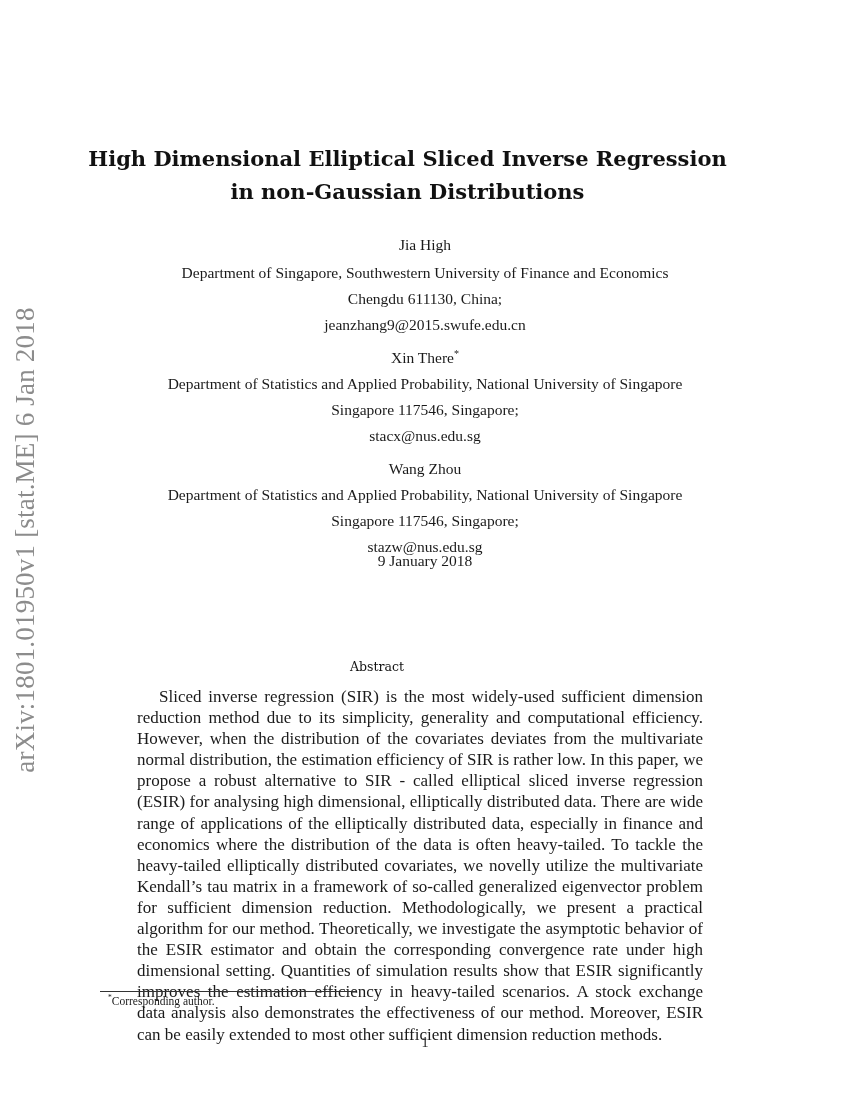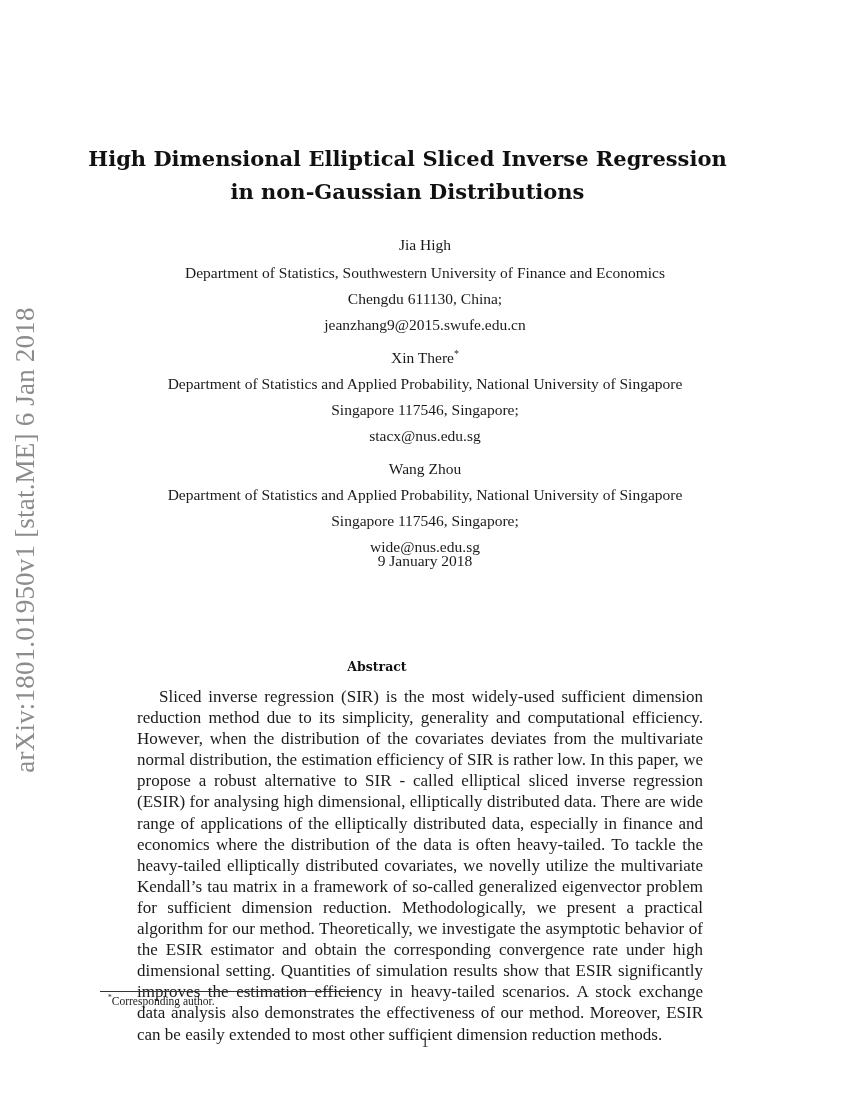--- a/index.html
+++ b/index.html
@@ -50,21 +50,21 @@
       font-size: 15.5px;
       color: #1a1a1a;
       white-space: nowrap;
     }
     .abstract-heading {
       position: absolute;
       left: 0; width: 754px;
       top: 659px;
       text-align: center;
       font-family: "DejaVu Serif", serif;
-      font-weight: bold;
+      font-weight: normal;
       font-size: 12.5px;
       color: #111;
     }
     .abstract-body {
       position: absolute;
       left: 137px;
       width: 566px;
       top: 686px;
       font-family: "Liberation Serif", serif;
       font-size: 17px;
@@ -113,37 +113,37 @@
   <div class="arxiv-stamp">arXiv:1801.01950v1  [stat.ME]  6 Jan 2018</div>
 
   <div class="title">
     <div>High Dimensional Elliptical Sliced Inverse Regression</div>
     <div>in non-Gaussian Distributions</div>
   </div>
 
   <div class="center-line author" style="top:236px;">
     <span>Jia High</span><sup></sup>
   </div>
-  <div class="center-line" style="top:264px;">Department of Statistics, Southwestern University of Finance and Economics</div>
+  <div class="center-line" style="top:264px;">Department of Singapore, Southwestern University of Finance and Economics</div>
   <div class="center-line" style="top:290px;">Chengdu 611130, China;</div>
   <div class="center-line" style="top:316px;">jeanzhang9@2015.swufe.edu.cn</div>
 
   <div class="center-line author" style="top:349px;">
     <span>Xin There</span><sup>*</sup>
   </div>
   <div class="center-line" style="top:375px;">Department of Statistics and Applied Probability, National University of Singapore</div>
   <div class="center-line" style="top:401px;">Singapore 117546, Singapore;</div>
   <div class="center-line author" style="top:460px;">
     <span>Wang Zhou</span><sup></sup>
   </div>
 
   <div class="center-line" style="top:427px;">stacx@nus.edu.sg</div>
   <div class="center-line" style="top:486px;">Department of Statistics and Applied Probability, National University of Singapore</div>
   <div class="center-line" style="top:512px;">Singapore 117546, Singapore;</div>
-  <div class="center-line" style="top:538px;">wide@nus.edu.sg</div>
+  <div class="center-line" style="top:538px;">stazw@nus.edu.sg</div>
 
   <div class="center-line" style="top:552px;">9 January 2018</div>
 
   <div class="abstract-heading">Abstract</div>
   <div class="abstract-body">Sliced inverse regression (SIR) is the most widely-used sufficient dimension reduction method due to its simplicity, generality and computational efficiency. However, when the distribution of the covariates deviates from the multivariate normal distribution, the estimation efficiency of SIR is rather low. In this paper, we propose a robust alternative to SIR - called elliptical sliced inverse regression (ESIR) for analysing high dimensional, elliptically distributed data. There are wide range of applications of the elliptically distributed data, especially in finance and economics where the distribution of the data is often heavy-tailed. To tackle the heavy-tailed elliptically distributed covariates, we novelly utilize the multivariate Kendall’s tau matrix in a framework of so-called generalized eigenvector problem for sufficient dimension reduction. Methodologically, we present a practical algorithm for our method. Theoretically, we investigate the asymptotic behavior of the ESIR estimator and obtain the corresponding convergence rate under high dimensional setting. Quantities of simulation results show that ESIR significantly improves the estimation efficiency in heavy-tailed scenarios. A stock exchange data analysis also demonstrates the effectiveness of our method. Moreover, ESIR can be easily extended to most other sufficient dimension reduction methods.</div>
 
   <div class="footnote-rule"></div>
   <div class="footnote">
     <sup>*</sup><span>Corresponding author.</span>
   </div>

